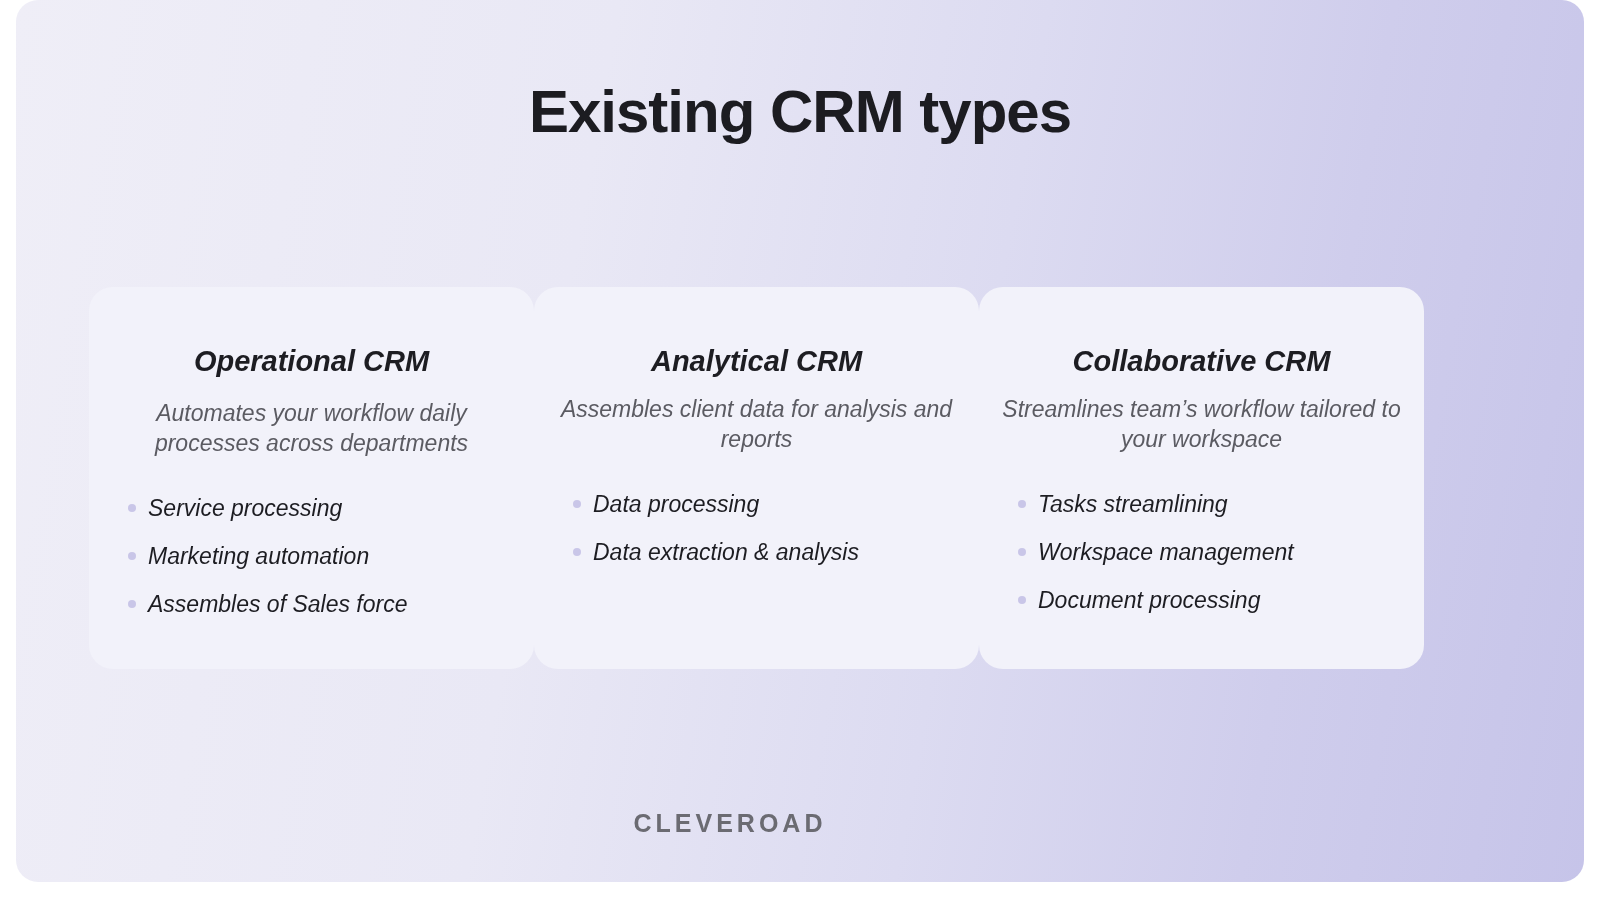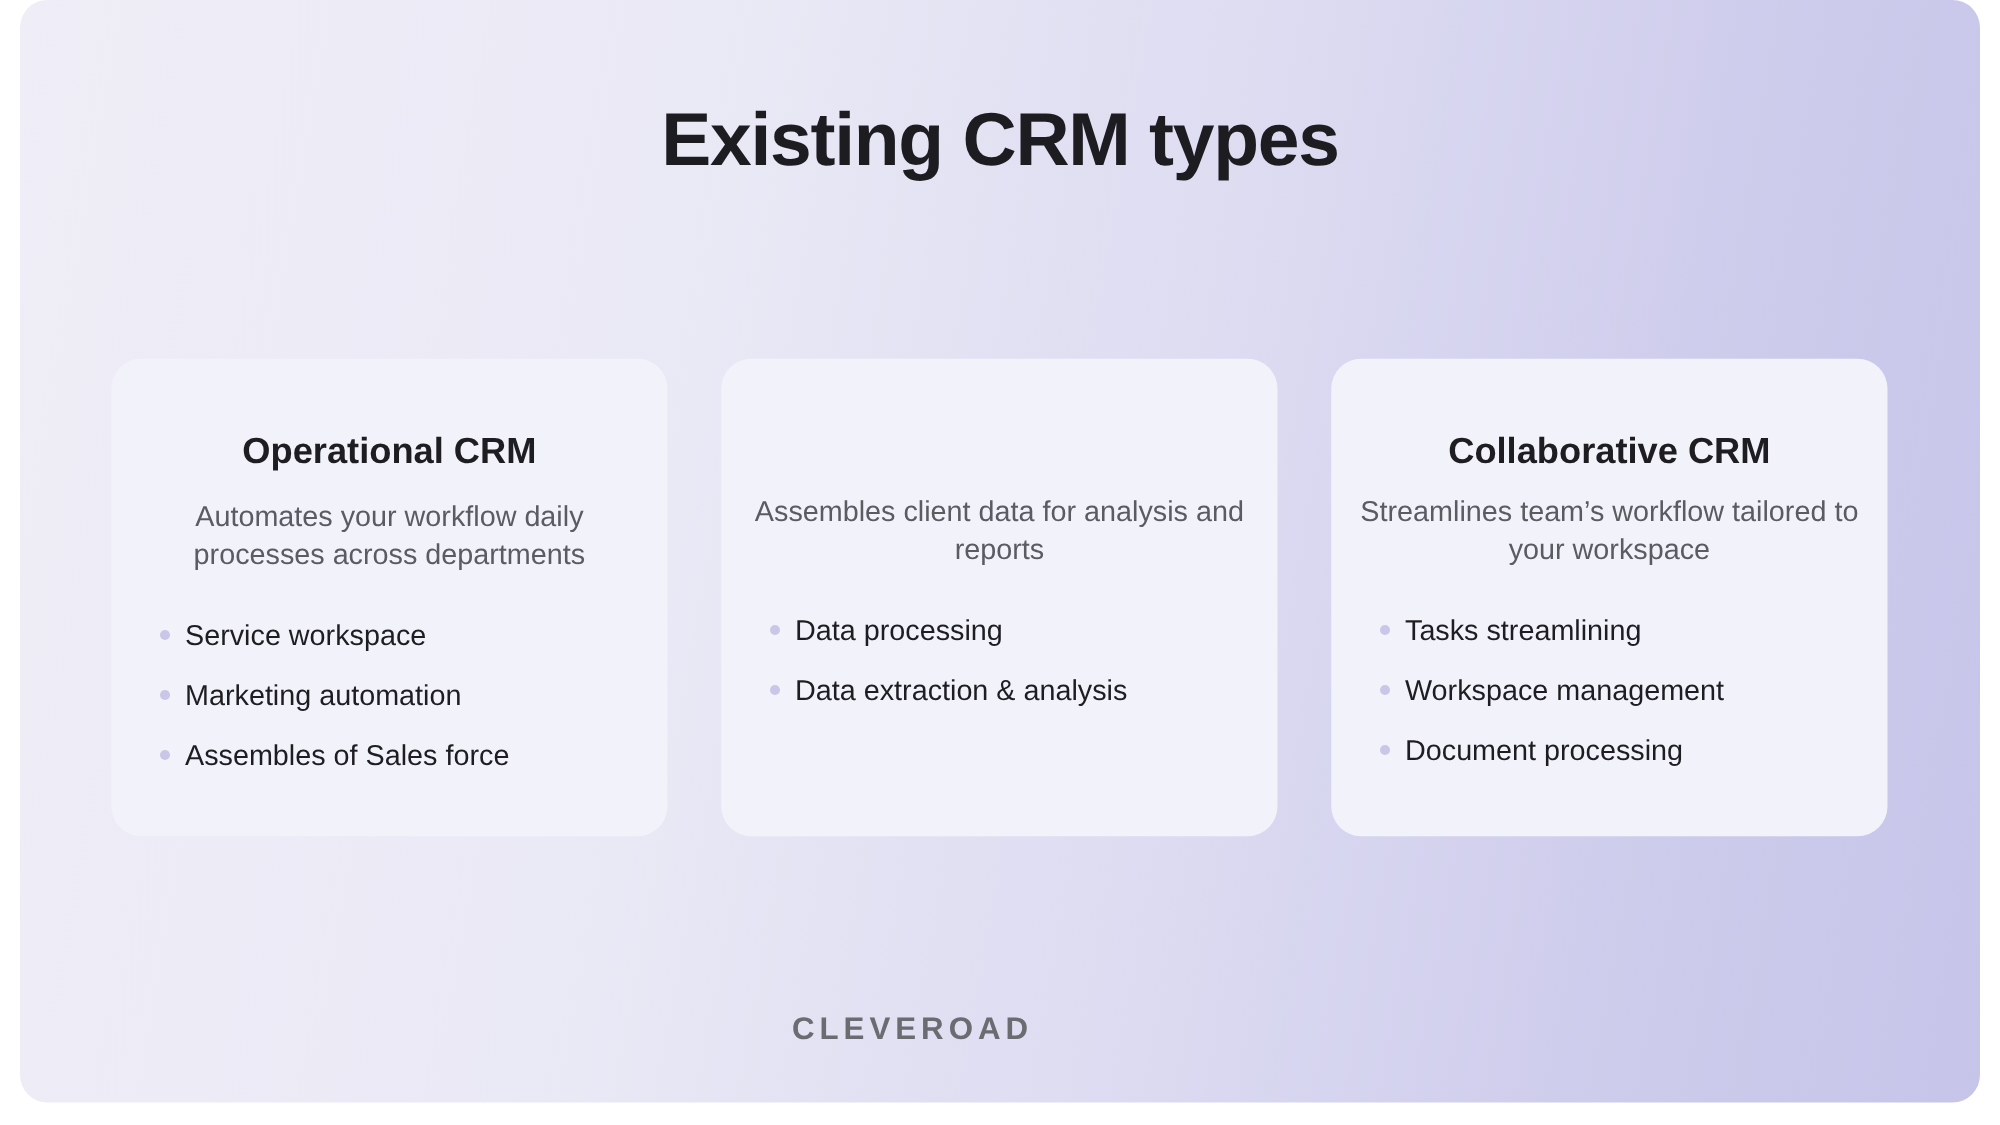--- a/index.html
+++ b/index.html
@@ -33,21 +33,21 @@
       letter-spacing: -1px;
       color: #1c1c21;
       line-height: 72px;
       margin: 0;
     }
     .cards {
       position: absolute;
       left: 73px;
       top: 287px;
       display: flex;
-      gap: 43px;
+      font-style: italic;
     }
     .card {
       width: 445px;
       height: 382px;
       box-sizing: border-box;
       background: #f2f2fa;
       border-radius: 24px;
       position: relative;
     }
     .card-title {
@@ -124,34 +124,35 @@
   <h1 class="page-title">Existing CRM types</h1>
 
   <div class="cards">
 
     <div class="card card-1">
       <h2 class="card-title">Operational CRM</h2>
       <p class="card-subtitle">Automates your workflow daily processes across departments</p>
       <ul class="feature-list">
         <li class="feature-item">
           <span class="bullet"></span>
-          <span class="feature-text">Service workspace</span>
+          <span class="feature-text">Service processing</span>
         </li>
         <li class="feature-item">
           <span class="bullet"></span>
           <span class="feature-text">Marketing automation</span>
         </li>
         <li class="feature-item">
           <span class="bullet"></span>
           <span class="feature-text">Assembles of Sales force</span>
         </li>
       </ul>
     </div>
 
     <div class="card card-2">
+      <h2 class="card-title">Analytical CRM</h2>
       <p class="card-subtitle">Assembles client data for analysis and reports</p>
       <ul class="feature-list">
         <li class="feature-item">
           <span class="bullet"></span>
           <span class="feature-text">Data processing</span>
         </li>
         <li class="feature-item">
           <span class="bullet"></span>
           <span class="feature-text">Data extraction &amp; analysis</span>
         </li>

